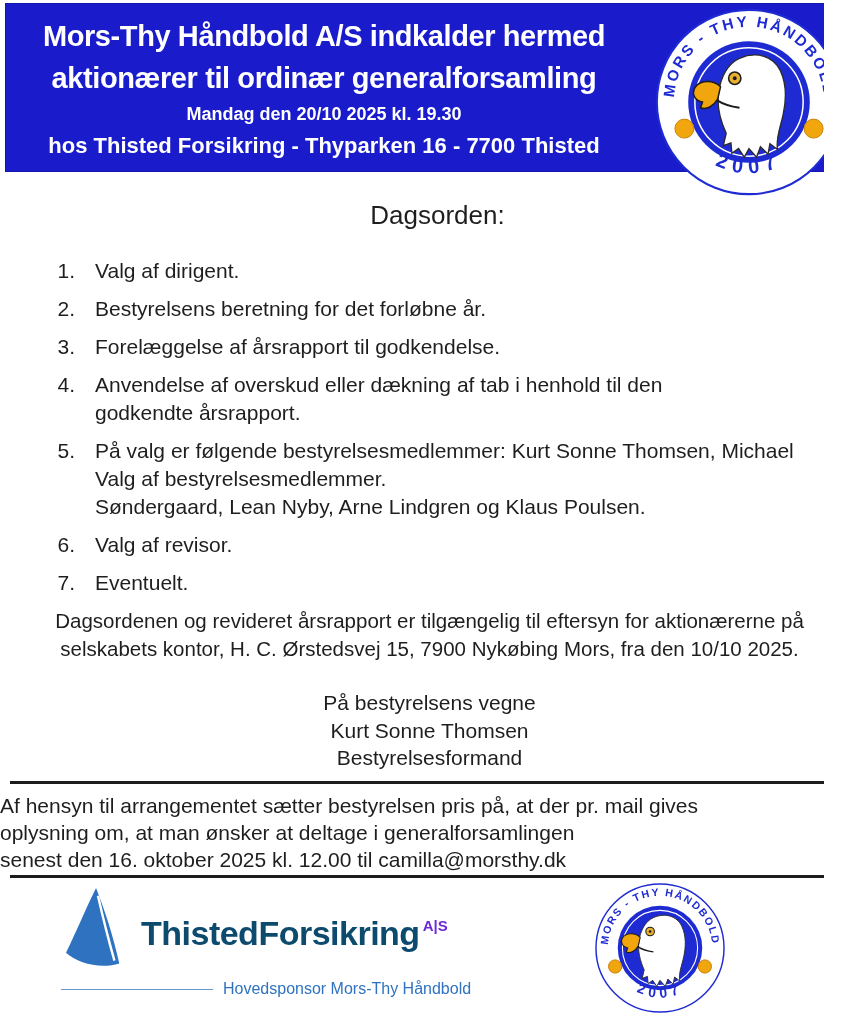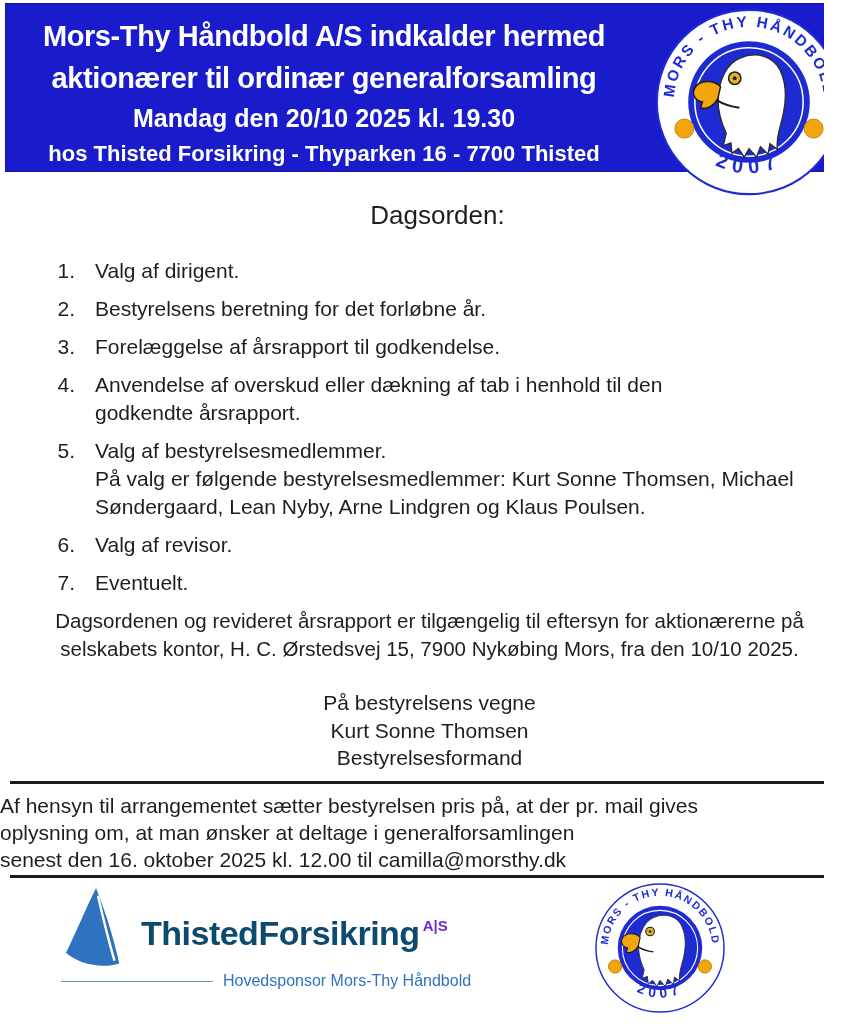--- a/index.html
+++ b/index.html
@@ -4,21 +4,21 @@
 <style>
   html,body { margin:0; padding:0; background:#ffffff; }
   body { width:859px; height:1024px; font-family:"Liberation Sans", sans-serif; color:#1e1e1e; }
   .page { position:relative; width:824px; height:1024px; background:#ffffff; overflow:hidden; }
 
   
   .banner { position:absolute; left:5px; top:3px; width:848px; height:169px;
             background:#1a1ccb; border:1px solid #1316ae; box-sizing:border-box; }
   .banner-text { position:absolute; left:0; top:0; width:636px; text-align:center; color:#ffffff; }
   .banner-title { font-size:29px; font-weight:bold; line-height:42px; letter-spacing:-0.4px; margin-top:11px; }
-  .banner-date { font-size:25px; font-weight:bold; margin-top:5px; }
+  .banner-date { font-size:18px; font-weight:bold; margin-top:5px; }
   .banner-loc  { font-size:22px; font-weight:bold; margin-top:8px; }
 
   
   .badge { position:absolute; }
   .badge-header { left:648px; top:3px; width:190px; height:190px; }
   .badge-footer { left:594px; top:882px; width:132px; height:132px; }
   .ring-text { font-family:"Liberation Sans", sans-serif; font-size:16px; font-weight:bold;
                fill:#1e2bd3; letter-spacing:2.6px; }
   .year-text { font-family:"Liberation Sans", sans-serif; font-size:21px; font-weight:bold;
                fill:#1e2bd3; letter-spacing:7px; }
@@ -35,21 +35,21 @@
   .rule { height:3px; background:#1c1c1c; margin:9px 10px 0 10px; }
   .rsvp { text-align:left; font-size:21px; line-height:27px; margin-top:8px; white-space:nowrap; }
   .rule-bottom { margin-top:2px; }
 
   
   .sponsor { position:absolute; left:55px; top:884px; width:440px; height:120px; }
   .sail { position:absolute; left:2px; top:2px; width:80px; height:92px; }
   .sponsor-name-row { position:absolute; left:86px; top:30px; white-space:nowrap; }
   .sponsor-name { font-size:34px; font-weight:bold; color:#0c4a6e; letter-spacing:-0.5px; }
   .sponsor-suffix { font-size:15px; font-weight:bold; color:#6d28d9; position:relative; top:-14px; margin-left:3px; }
-  .sponsor-tagline-row { position:absolute; left:6px; top:88px; display:flex; align-items:center; }
+  .sponsor-tagline-row { position:absolute; left:6px; top:96px; display:flex; align-items:center; }
   .tag-rule { width:152px; height:1px; background:#6b97d2; margin-right:10px; }
   .tag-text { font-size:16px; color:#2e72c0; }
 </style>
 </head>
 <body>
 
 <div class="page">
 
   <div class="banner">
     <div class="banner-text">
@@ -109,22 +109,22 @@
       <div class="agenda-row">
         <div class="agenda-num">4.</div>
         <div class="agenda-text">
           <div>Anvendelse af overskud eller dækning af tab i henhold til den</div>
           <div>godkendte årsrapport.</div>
         </div>
       </div>
       <div class="agenda-row">
         <div class="agenda-num">5.</div>
         <div class="agenda-text">
+          <div>På valg er følgende bestyrelsesmedlemmer: Kurt Sonne Thomsen, Michael</div>
           <div>Valg af bestyrelsesmedlemmer.</div>
-          <div>På valg er følgende bestyrelsesmedlemmer: Kurt Sonne Thomsen, Michael</div>
           <div>Søndergaard, Lean Nyby, Arne Lindgren og Klaus Poulsen.</div>
         </div>
       </div>
       <div class="agenda-row">
         <div class="agenda-num">6.</div>
         <div class="agenda-text">
             <div>Valg af revisor.</div>
           </div>
       </div>
       <div class="agenda-row">

